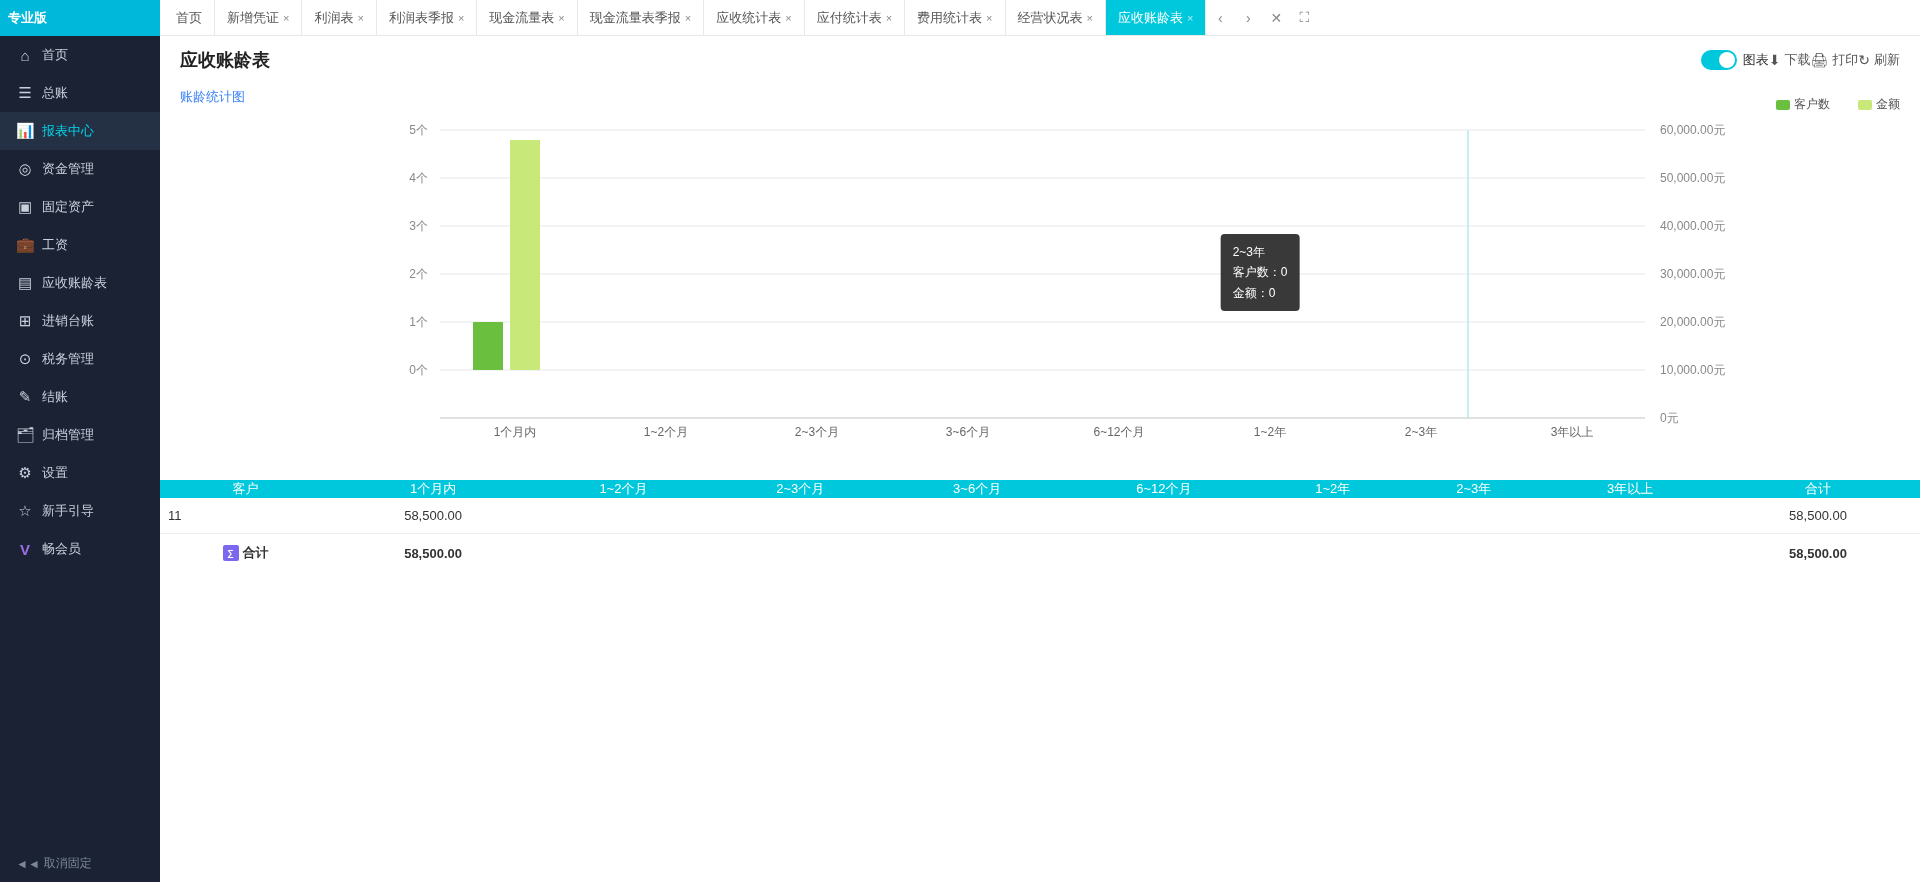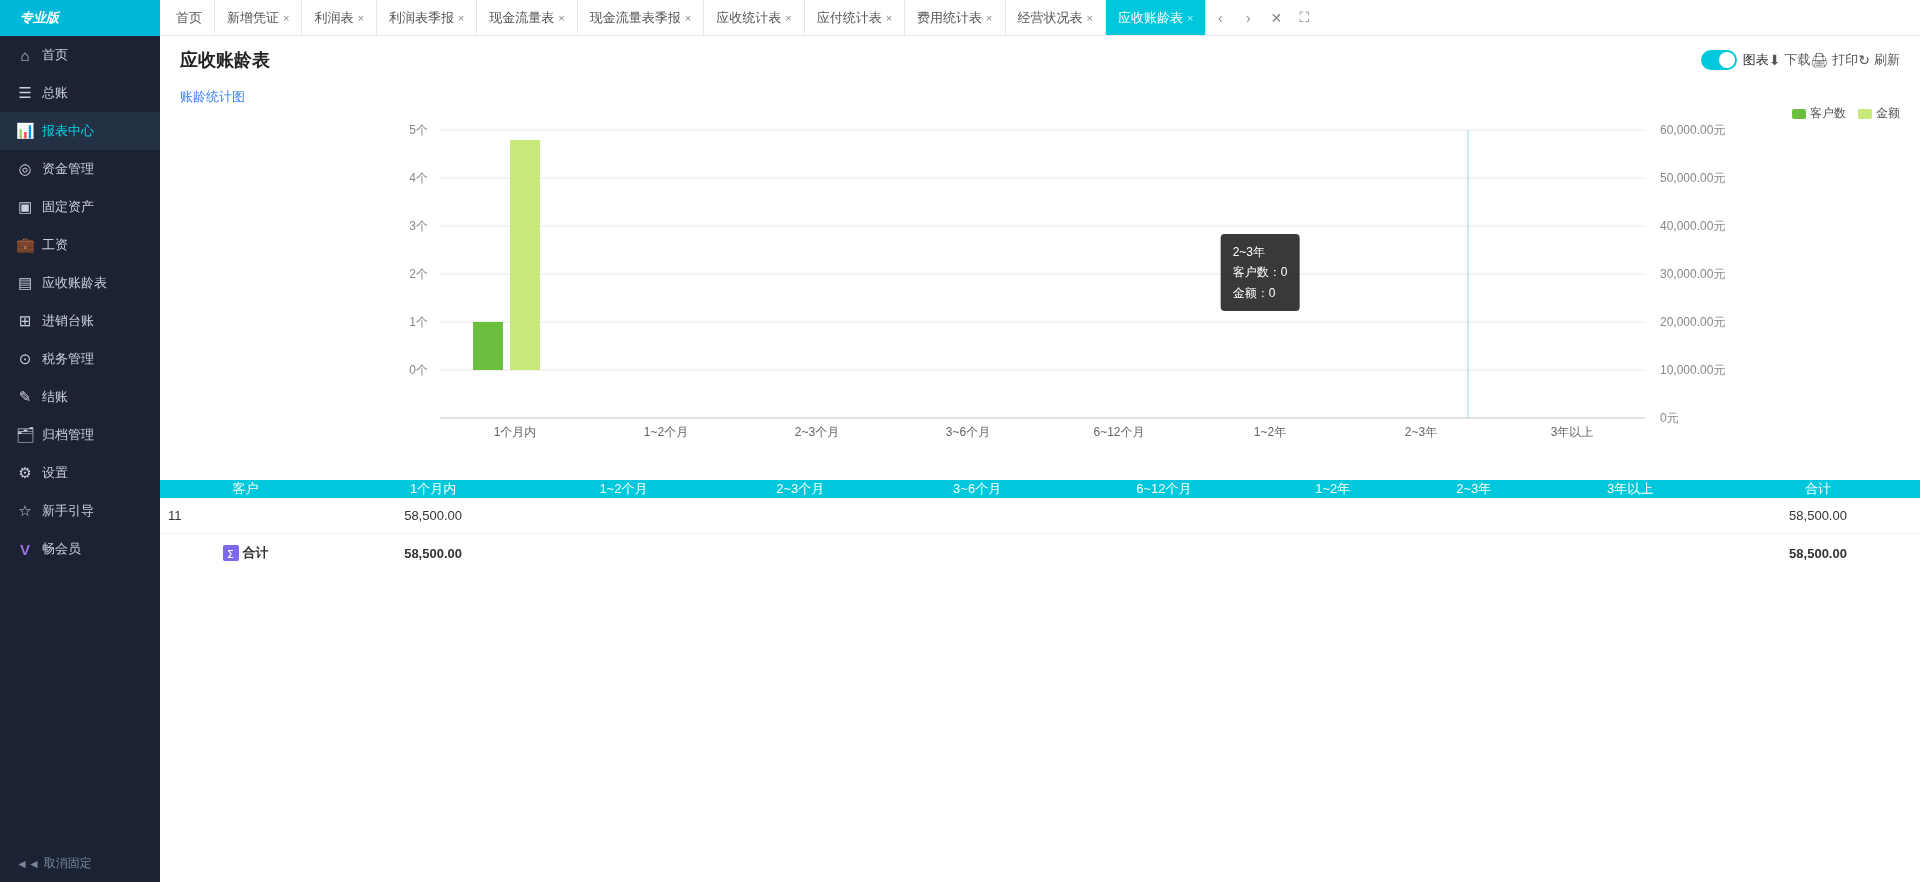--- a/index.html
+++ b/index.html
@@ -13,25 +13,24 @@
       display: flex;
       flex-direction: column;
       flex-shrink: 0;
       height: 100%;
     }
     .sidebar-logo {
       background: #00b8d9;
       height: 36px;
       display: flex;
       align-items: center;
-      padding: 0 20px;
+      padding: 0 8px;
       color: white;
       font-size: 13px;
       font-weight: bold;
-      font-style: italic;
     }
     .sidebar-item {
       display: flex;
       align-items: center;
       padding: 10px 16px;
       cursor: pointer;
       color: #c8d0dc;
       gap: 8px;
       font-size: 13px;
     }
@@ -162,25 +161,25 @@
       height: 400px;
     }
     .chart-title {
       font-size: 13px;
       color: #3b82f6;
       margin-bottom: 8px;
       padding-top: 8px;
     }
     .legend {
       position: absolute;
-      top: 25px;
+      top: 16px;
       right: 20px;
       display: flex;
       align-items: center;
-      gap: 12px;
+      gap: 28px;
       font-size: 12px;
       color: #555;
     }
     .legend-item {
       display: flex;
       align-items: center;
       gap: 4px;
     }
     .legend-color {
       width: 14px;

